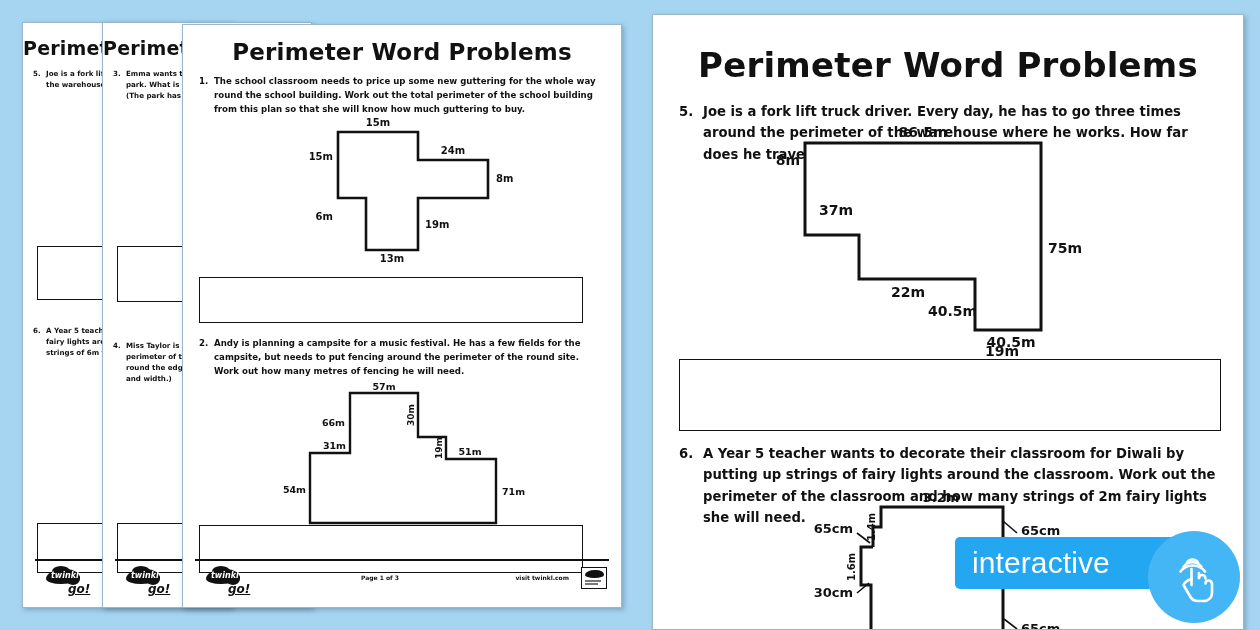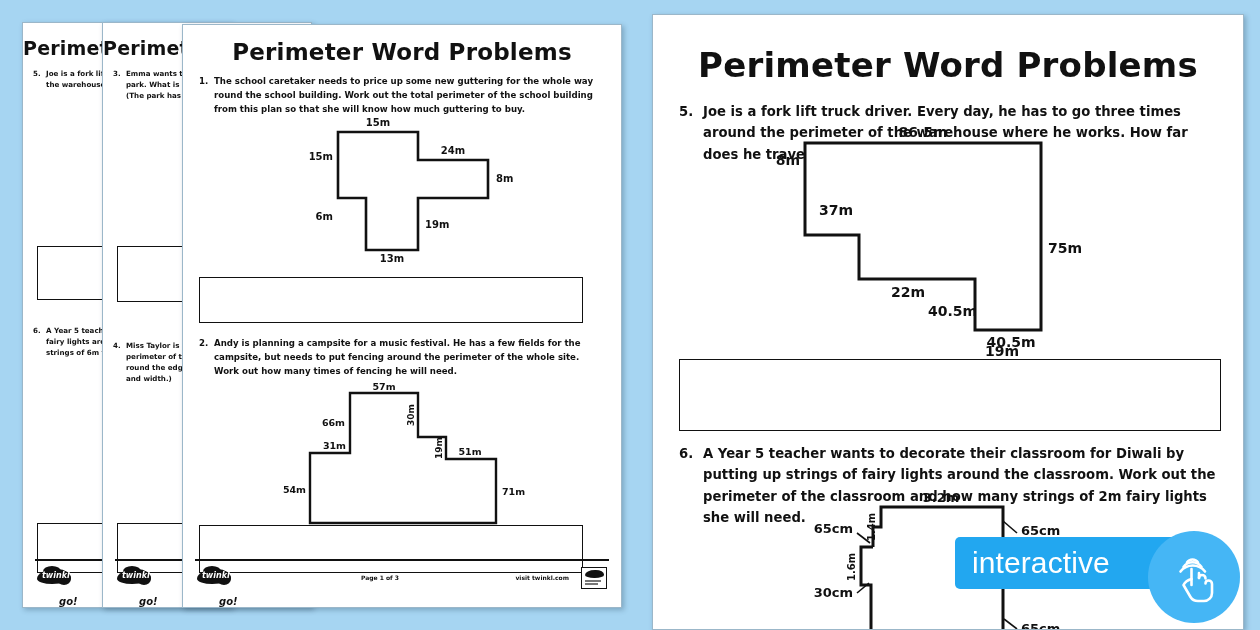--- a/index.html
+++ b/index.html
@@ -93,21 +93,21 @@
   .dim {
     font-family: "DejaVu Sans", sans-serif;
     font-weight: bold;
     fill: #111;
   }
 
   
   .footer-rule { border-top: 2px solid #111; }
   .twinkl {
     position: relative;
-    width: 42px; height: 20px;
+    width: 42px; height: 20px; margin-left: 9px;
   }
   .twinkl .blob {
     position: absolute; left: 0; top: 0;
     width: 34px; height: 15px;
     background: #111;
     border-radius: 60% 40% 55% 45% / 65% 60% 40% 35%;
   }
   .twinkl .blob2 {
     position: absolute; left: 6px; top: -3px;
     width: 18px; height: 11px; background: #111;
@@ -118,25 +118,26 @@
     width: 14px; height: 12px; background: #111;
     border-radius: 50%;
   }
   .twinkl .tw-word {
     position: absolute; left: 5px; top: 1.5px;
     color: #fff; font-size: 8px; font-weight: bold;
     font-family: "DejaVu Sans", sans-serif;
     font-style: italic; z-index: 3;
   }
   .twinkl .tw-go {
-    position: absolute; left: 22px; top: 27px;
-    color: #111; font-size: 10px; font-weight: bold;
+    position: absolute; left: 22px; top: 13px;
+    color: #111; font-size: 12px; font-weight: bold;
     font-style: italic;
     font-family: "DejaVu Sans", sans-serif;
     z-index: 3;
+    text-decoration: underline;
   }
   .footer-note {
     font-family: "DejaVu Sans", sans-serif;
     font-weight: bold; color: #111;
   }
   .twinkl-stamp {
     width: 26px; height: 22px;
     border: 1px solid #111; background: #fff;
     position: relative; overflow: hidden;
   }
@@ -273,21 +274,21 @@
     </div>
   </div>
 
   <div class="sheet" id="sheet-front">
     <div class="sheet-inner">
       <div class="wtitle">Perimeter Word Problems</div>
 
       <div style="margin-top:10px;">
         <div class="q">
           <div class="q-num">1.</div>
-          <div class="q-txt">The school caretaker needs to price up some new guttering for the whole way round the school building. Work out the total perimeter of the school building from this plan so that she will know how much guttering to buy.</div>
+          <div class="q-txt">The school classroom needs to price up some new guttering for the whole way round the school building. Work out the total perimeter of the school building from this plan so that she will know how much guttering to buy.</div>
         </div>
       </div>
 
       <div class="fig" style="position:absolute;left:100px;top:85px;width:260px;height:155px;text-align:right;">
         <svg width="260" height="155" viewBox="0 0 260 155">
           <polygon points="55,22 135,22 135,50 205,50 205,88 135,88 135,140 83,140 83,88 55,88" fill="#ffffff" stroke="#111111" stroke-width="2.6" stroke-linejoin="miter"></polygon>
           <text class="dim" x="95" y="16" font-size="10" text-anchor="middle">15m</text>
           <text class="dim" x="170" y="44" font-size="10" text-anchor="middle">24m</text>
           <text class="dim" x="213" y="72" font-size="10" text-anchor="start">8m</text>
           <text class="dim" x="142" y="118" font-size="10" text-anchor="start">19m</text>
@@ -295,21 +296,21 @@
           <text class="dim" x="50" y="110" font-size="10" text-anchor="end">6m</text>
           <text class="dim" x="50" y="50" font-size="10" text-anchor="end">15m</text>
         </svg>
       </div>
 
       <div class="ans-box" style="position:absolute;left:16px;top:252px;width:384px;height:46px;"></div>
 
       <div style="position:absolute;left:0;top:312px;right:0;">
         <div class="q">
           <div class="q-num">2.</div>
-          <div class="q-txt">Andy is planning a campsite for a music festival. He has a few fields for the campsite, but needs to put fencing around the perimeter of the whole site. Work out how many times of fencing he will need.</div>
+          <div class="q-txt">Andy is planning a campsite for a music festival. He has a few fields for the campsite, but needs to put fencing around the perimeter of the round site. Work out how many metres of fencing he will need.</div>
         </div>
       </div>
 
       <div class="fig" style="position:absolute;left:45px;top:340px;width:345px;height:160px;margin-top:20px;">
         <svg width="345" height="160" viewBox="0 0 345 160">
           <polygon points="82,68 122,68 122,8 190,8 190,52 218,52 218,74 268,74 268,138 82,138" fill="#ffffff" stroke="#111111" stroke-width="2.4" stroke-linejoin="miter"></polygon>
           <text class="dim" x="156" y="5" font-size="9.5" text-anchor="middle">57m</text>
           <text class="dim" x="186" y="30" font-size="9" text-anchor="middle" transform="rotate(-90 186 30)">30m</text>
           <text class="dim" x="214" y="63" font-size="9" text-anchor="middle" transform="rotate(-90 214 63)">19m</text>
           <text class="dim" x="242" y="70" font-size="9.5" text-anchor="middle">51m</text>

